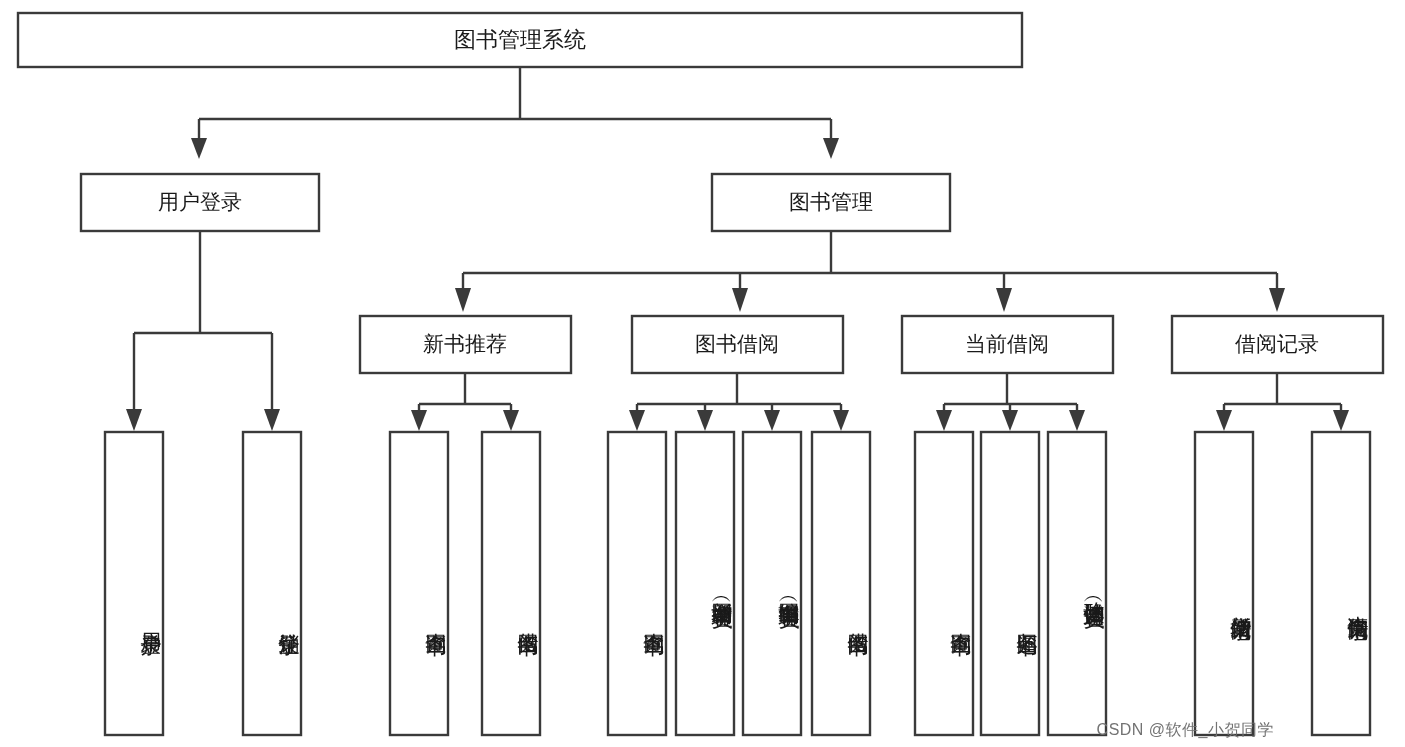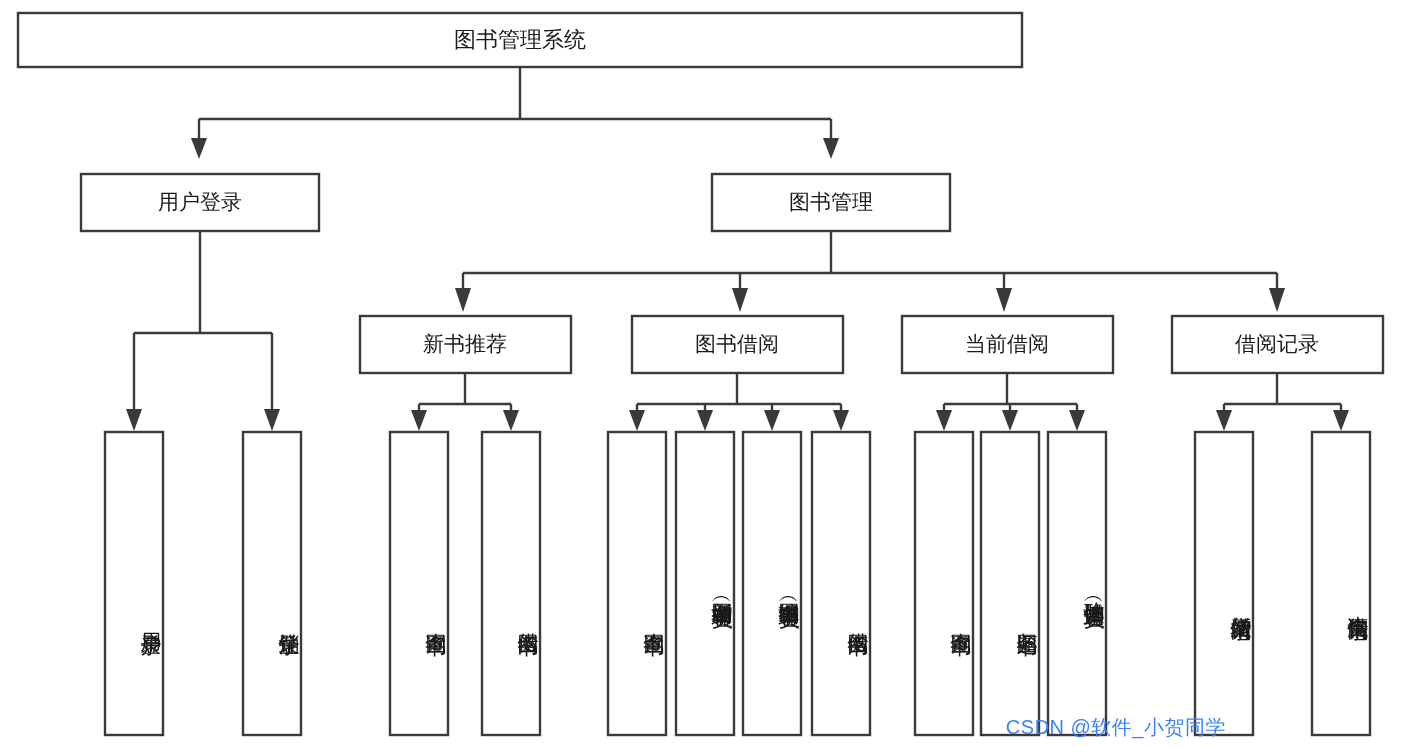--- a/index.html
+++ b/index.html
@@ -11,20 +11,21 @@
     width: 1405px;
     height: 747px;
     font-family: "Liberation Sans", "DejaVu Sans", sans-serif;
     overflow: hidden;
   }
   #diagram-root {
     position: relative;
     width: 1234px;
     height: 747px;
     background: #ffffff;
+    padding-left: 48px;
   }
   svg.diagram-canvas {
     position: absolute;
     top: 0;
     left: 0;
     width: 1405px;
     height: 747px;
     display: block;
   }
   .node-box {
@@ -66,22 +67,22 @@
     align-items: flex-start;
     justify-content: center;
     white-space: nowrap;
     pointer-events: none;
   }
   .watermark {
     position: absolute;
     right: 8px;
     bottom: 6px;
     font-family: "Liberation Sans", "DejaVu Sans", sans-serif;
-    font-size: 20px;
-    color: #3b82f6;
+    font-size: 16px;
+    color: #737373;
     white-space: nowrap;
     letter-spacing: 0.5px;
   }
 </style>
 </head>
 <body>
 
 <div id="diagram-root">
 
   <svg class="diagram-canvas" viewBox="0 0 1405 747">

